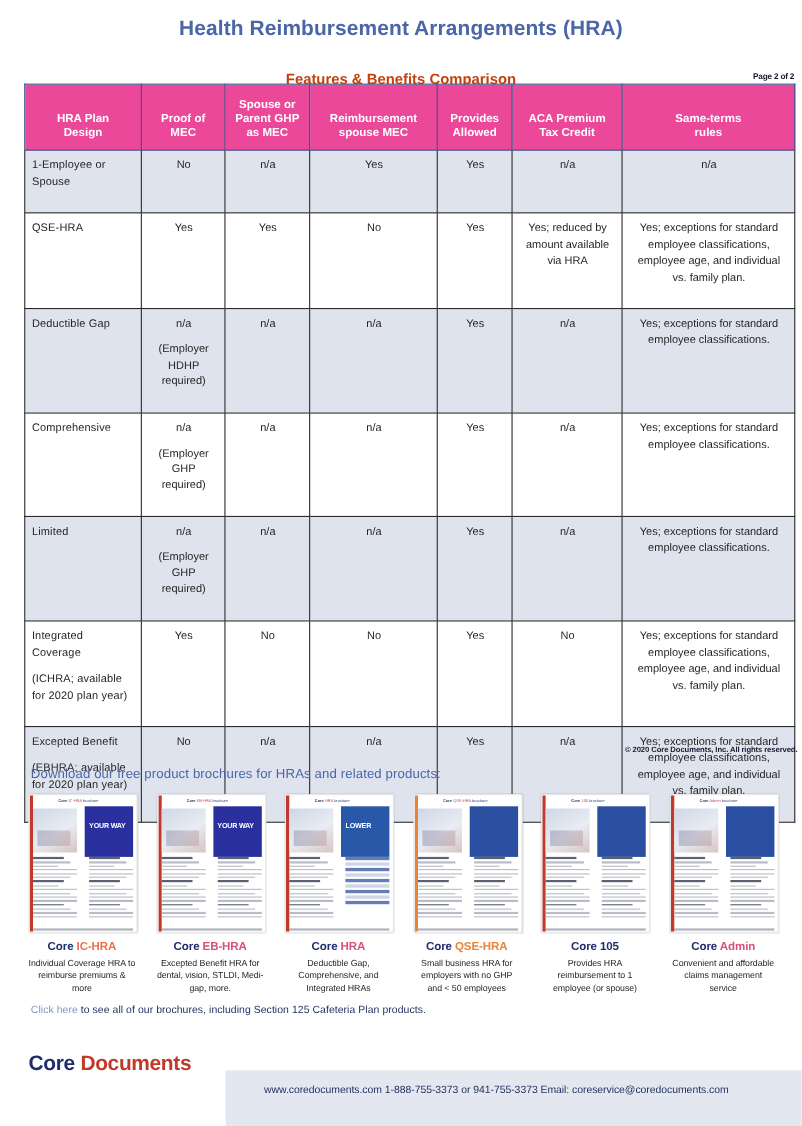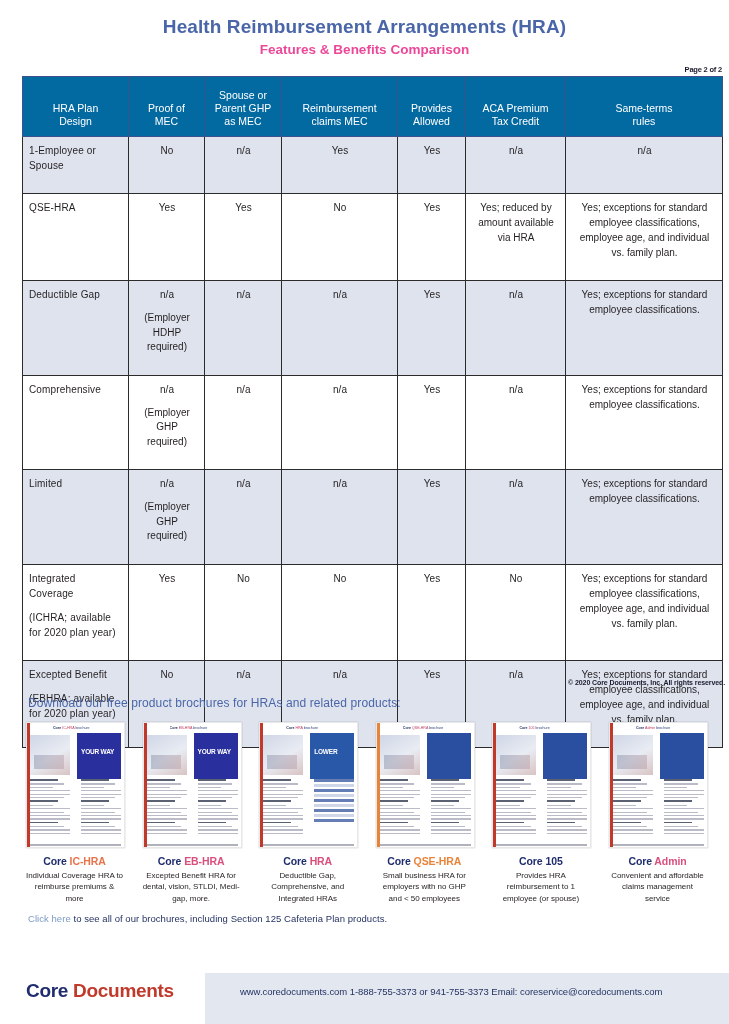--- a/index.html
+++ b/index.html
@@ -9,22 +9,22 @@
     color:#231f20;overflow:hidden;position:relative;
   }
   .page{position:relative;width:729px;height:1024px;}
 
   
   .doc-title{
     text-align:center;font-size:19px;font-weight:bold;color:#4a66a8;
     letter-spacing:.1px;padding-top:17px;line-height:1.1;
   }
   .doc-subtitle{
-    text-align:center;font-size:13.5px;font-weight:bold;color:#ec4899;
-    margin-top:4px;
+    text-align:center;font-size:13.5px;font-weight:bold;color:#c2410c;
+    margin-top:26px;
   }
   .page-num{
     position:absolute;right:7px;top:65px;font-size:7.5px;font-weight:bold;
     color:#1a1a2e;letter-spacing:-.2px;
   }
 
   
   .tbl-wrap{position:absolute;left:22px;top:76px;width:700px;}
   table.hra{
     border-collapse:collapse;width:700px;table-layout:fixed;
@@ -32,21 +32,21 @@
   }
   table.hra col.c0{width:106px;}
   table.hra col.c1{width:76px;}
   table.hra col.c2{width:77px;}
   table.hra col.c3{width:116px;}
   table.hra col.c4{width:68px;}
   table.hra col.c5{width:100px;}
   table.hra col.c6{width:157px;}
 
   table.hra th{
-    background:#0369a1;color:#ffffff;font-size:10.5px;font-weight:normal;
+    background:#ec4899;color:#ffffff;font-size:10.5px;font-weight:bold;
     text-align:center;vertical-align:bottom;padding:7px 3px 8px 3px;
     border:1.1px solid #3a538c;line-height:1.25;height:44px;
   }
   table.hra th.first{text-align:center;}
   table.hra td{
     border:1.1px solid #2b2b2b;font-size:10px;line-height:1.5;
     vertical-align:top;padding:6px 5px 20px 6px;color:#231f20;
   }
   table.hra td.plan{text-align:left;letter-spacing:.15px;}
   table.hra td.ctr{text-align:center;}
@@ -125,21 +125,21 @@
     color:#231f20;letter-spacing:-.05px;
   }
 
   
   .clickline{
     position:absolute;left:28px;top:913px;font-size:9.5px;color:#1f2d5e;
     letter-spacing:.05px;
   }
   .clickline .lnk{color:#7c9ac4;cursor:pointer;}
   .logo{
-    position:absolute;left:26px;top:980px;font-size:19px;font-weight:bold;
+    position:absolute;left:26px;top:957px;font-size:19px;font-weight:bold;
     letter-spacing:-.3px;
   }
   .logo .core{color:#1f2d6e;}
   .logo .docs{color:#c0392b;}
   .footbar{
     position:absolute;left:205px;top:973px;width:524px;height:52px;
     background:#e3e8f0;
   }
   .footbar span{
     position:absolute;left:35px;top:13px;font-size:9.5px;color:#1f2d5e;
@@ -176,21 +176,21 @@
             <span>Proof of</span><br>
             <span>MEC</span>
           </th>
           <th>
             <span>Spouse or</span><br>
             <span>Parent GHP</span><br>
             <span>as MEC</span>
           </th>
           <th>
             <span>Reimbursement</span><br>
-            <span>claims MEC</span>
+            <span>spouse MEC</span>
           </th>
           <th>
             <span>Provides</span><br>
             <span>Allowed</span>
           </th>
           <th>
             <span>ACA Premium</span><br>
             <span>Tax Credit</span>
           </th>
           <th>

